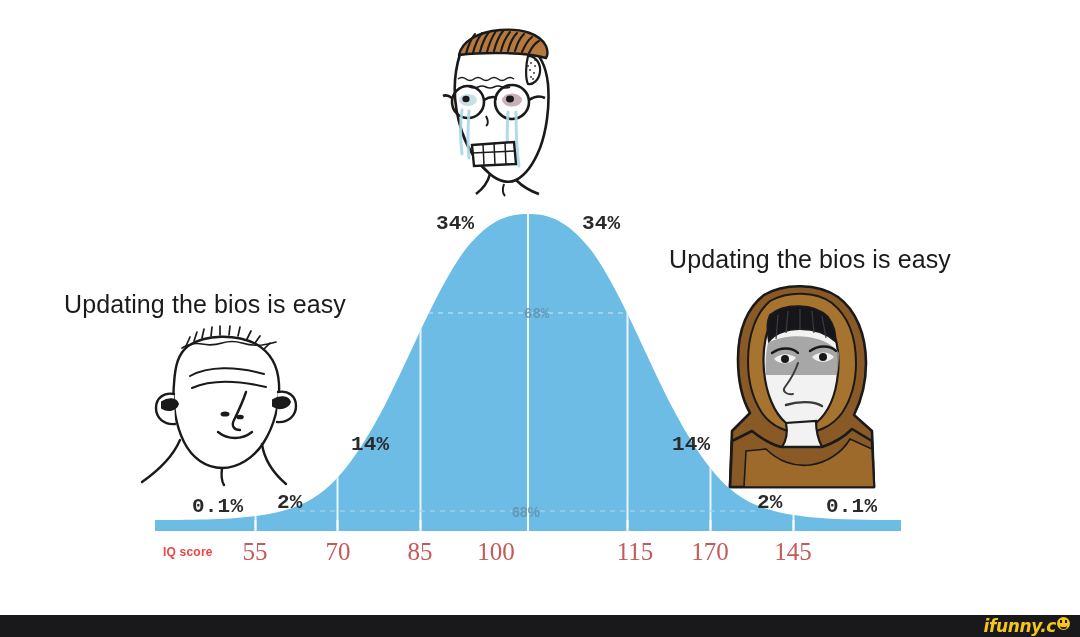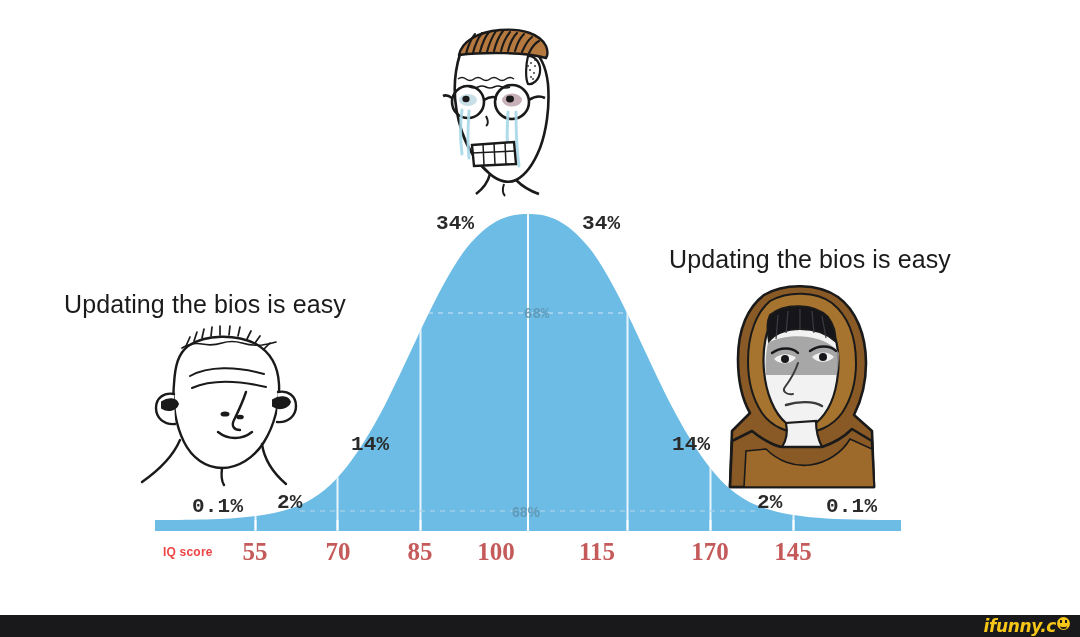--- a/index.html
+++ b/index.html
@@ -79,21 +79,21 @@
   }
   #pct-68 { left: 524px; top: 306px; font-family: Liberation Mono, monospace; }
   #pct-95 { left: 512px; top: 504px; }
 
   
   .axis-num {
     position: absolute;
     color: #c55a5a;
     font-family: "Liberation Serif", serif;
     font-size: 25px;
-    font-weight: 700;
+    font-weight: 400;
     top: 538px;
     transform: translateX(-50%);
   }
   #axis-label-iq {
     position: absolute;
     left: 163px;
     top: 545px;
     color: #ef4444;
     font-family: "Liberation Sans", sans-serif;
     font-size: 12px;
@@ -229,21 +229,21 @@
   <div class="pct" id="pct-34-right">34%</div>
   <div class="pct" id="pct-14-right">14%</div>
   <div class="pct" id="pct-2-right">2%</div>
   <div class="pct" id="pct-01-right">0.1%</div>
 
   <div id="axis-label-iq">IQ score</div>
   <div class="axis-num" style="left:255px">55</div>
   <div class="axis-num" style="left:338px">70</div>
   <div class="axis-num" style="left:420px">85</div>
   <div class="axis-num" style="left:496px">100</div>
-  <div class="axis-num" style="left:597px">115</div>
+  <div class="axis-num" style="left:635px">115</div>
   <div class="axis-num" style="left:710px">170</div>
   <div class="axis-num" style="left:793px">145</div>
 
   <div class="caption" id="caption-left">Updating the bios is easy</div>
   <div class="caption" id="caption-right">Updating the bios is easy</div>
 
   <svg class="wojak" id="wojak-crying" viewBox="0 0 125 190">
 
     <path d="M18,46 C10,72 12,100 20,124 C26,142 36,156 48,166
              C56,173 66,176 74,172 C84,167 92,155 98,140

